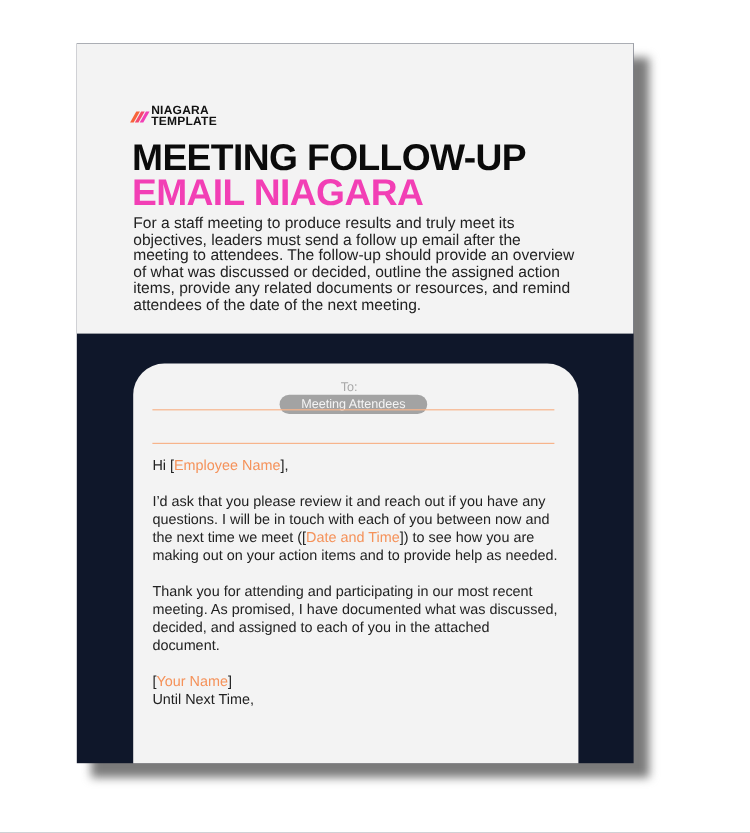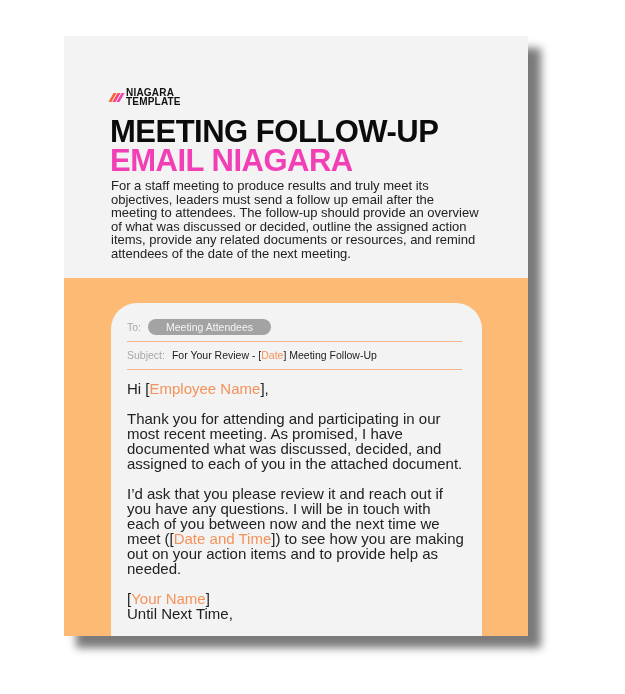--- a/index.html
+++ b/index.html
@@ -14,21 +14,21 @@
       position: absolute;
       left: 76px; top: 48px;
       width: 465px; height: 600px;
       background: #7a7a7a;
       filter: blur(4px);
     }
     .page {
       position: absolute;
       left: 64px; top: 36px;
       width: 464px; height: 600px;
-      background: #fdba74;
+      background: #0f172a;
       overflow: hidden;
     }
     .header {
       position: absolute;
       left: 0; top: 0;
       width: 464px; height: 242px;
       background: #f3f3f3;
     }
     .logo {
       position: absolute;
@@ -73,40 +73,40 @@
       width: 371px; height: 340px;
       background: #f3f3f3;
       border-radius: 26px 26px 0 0;
     }
     .row {
       position: absolute;
       left: 16px; width: 335px;
       display: flex; align-items: center;
       font-size: 10.5px;
     }
-    .row-to { top: 14px; height: 20px; }
+    .row-to { top: 14px; height: 20px; flex-direction: column; }
     .row-subject { top: 40px; height: 24px; }
     .divider {
       position: absolute;
       left: 16px; width: 335px; height: 1px;
     }
     .field-label { color: #a8a8a8; margin-right: 7px; }
     .chip {
       background: #a3a3a3;
       color: #f4f4f4;
       border-radius: 10px;
       padding: 2px 18px;
       font-size: 10.5px;
     }
     .subject-text { color: #222; }
     .body {
       position: absolute;
       left: 16px; top: 78px;
       width: 340px;
-      font-size: 15px;
+      font-size: 12px;
       line-height: 15px;
       color: #222;
     }
     .body p { margin: 0 0 15px 0; }
   </style>
 </head>
 <body>
 
 <div class="page-shadow"></div>
 
@@ -127,27 +127,23 @@
     <div class="title-2" style="color:#f23fb5">EMAIL NIAGARA</div>
     <div class="intro">For a staff meeting to produce results and truly meet its objectives, leaders must send a follow up email after the meeting to attendees. The follow-up should provide an overview of what was discussed or decided, outline the assigned action items, provide any related documents or resources, and remind attendees of the date of the next meeting.</div>
   </div>
 
   <div class="card">
     <div class="row row-to">
       <span class="field-label">To:</span>
       <span class="chip">Meeting Attendees</span>
     </div>
     <div class="divider" style="top:38px;background:#f7b48b"></div>
-    <div class="row row-subject">
-      <span class="field-label">Subject:</span>
-      <span class="subject-text"><span>For Your Review - [</span><span style="color:#f5925a">Date</span><span>] Meeting Follow-Up</span></span>
-    </div>
     <div class="divider" style="top:66px;background:#f7b48b"></div>
 
     <div class="body">
       <p><span>Hi [</span><span style="color:#f5925a">Employee Name</span><span>],</span></p>
+      <p><span>I’d ask that you please review it and reach out if you have any questions. I will be in touch with each of you between now and the next time we meet ([</span><span style="color:#f5925a">Date and Time</span><span>]) to see how you are making out on your action items and to provide help as needed.</span></p>
       <p>Thank you for attending and participating in our most recent meeting. As promised, I have documented what was discussed, decided, and assigned to each of you in the attached document.</p>
-      <p><span>I’d ask that you please review it and reach out if you have any questions. I will be in touch with each of you between now and the next time we meet ([</span><span style="color:#f5925a">Date and Time</span><span>]) to see how you are making out on your action items and to provide help as needed.</span></p>
       <div><span>[</span><span style="color:#f5925a">Your Name</span><span>]</span></div>
       <div>Until Next Time,</div>
     </div>
   </div>
 </div>
 
 </body></html>

